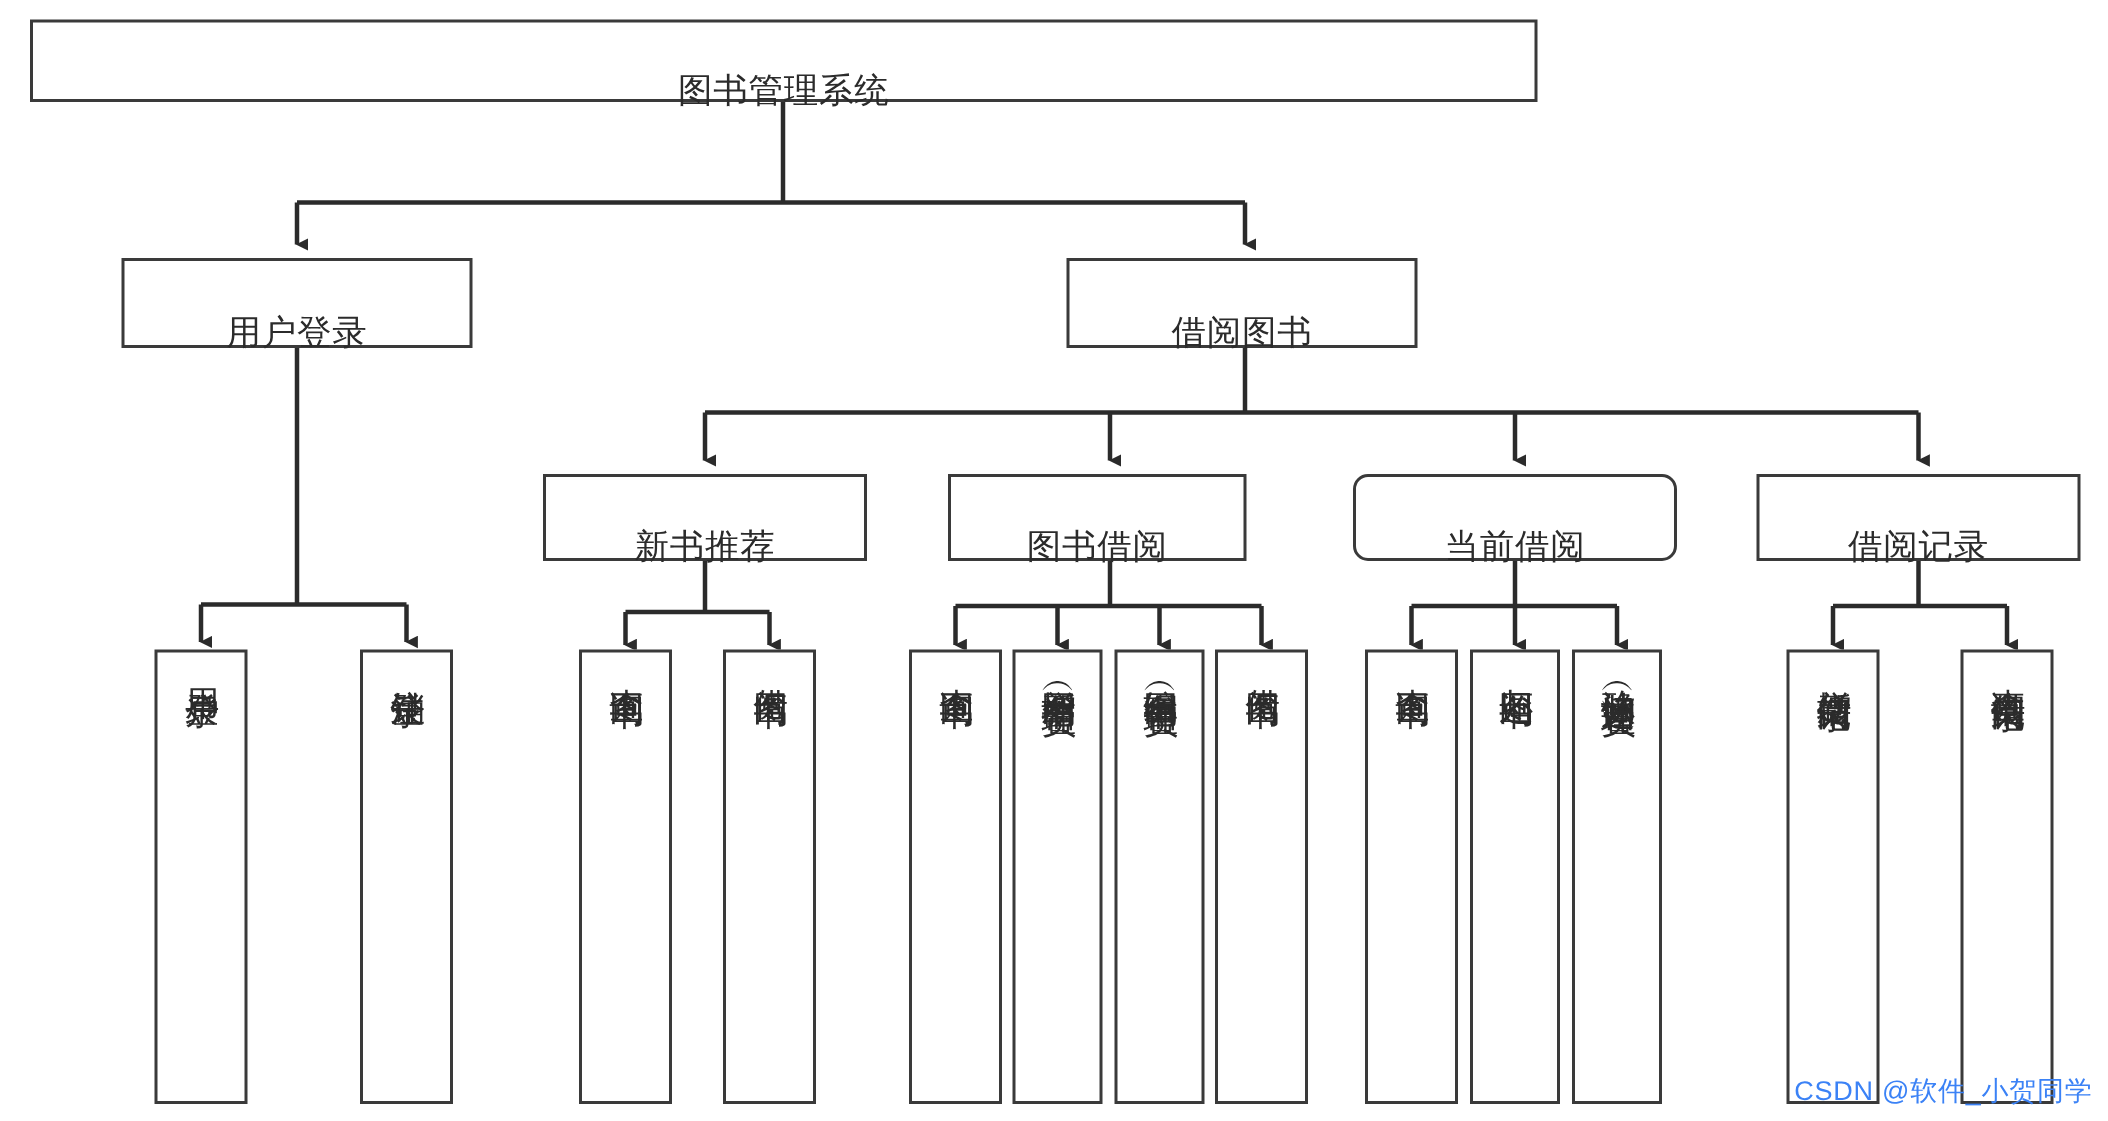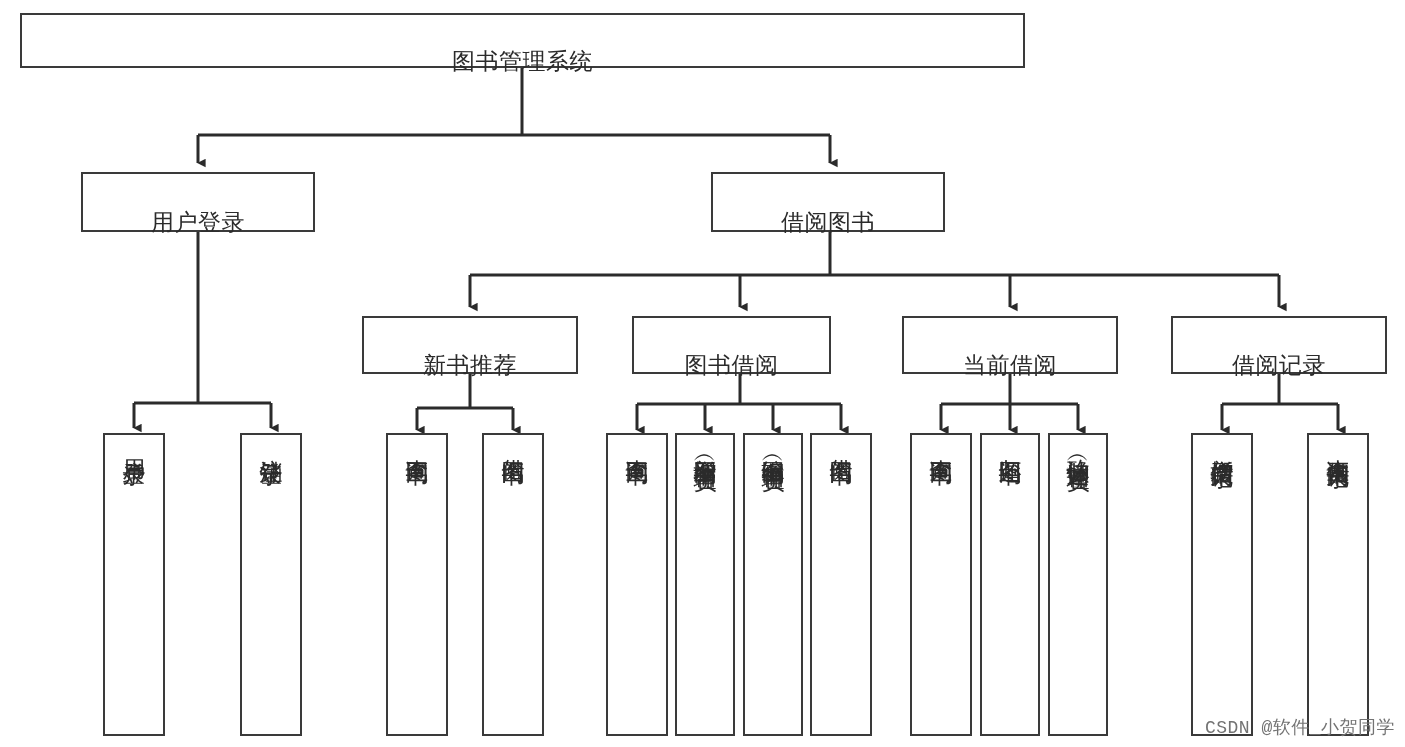--- a/index.html
+++ b/index.html
@@ -59,24 +59,24 @@
     font-size: 23px;
     line-height: 1.08;
     letter-spacing: 1.5px;
     white-space: normal;
   }
   #watermark {
     position: absolute;
     right: 10px;
     bottom: 8px;
     font-size: 18px;
-    color: #737373;
+    color: #3b82f6;
     letter-spacing: 0.5px;
     white-space: nowrap;
-    font-family: Liberation Mono, monospace;
+    font-family: Liberation Sans, sans-serif;
   }
 </style>
 </head>
 <body>
 
 <div id="diagram-root">
 
   <svg id="connector-layer" viewBox="0 0 1405 747" width="1405" height="747" xmlns="http://www.w3.org/2000/svg">
     <defs>
       <marker id="arrowhead" markerWidth="9" markerHeight="9" refX="4.2" refY="7.6" orient="auto" markerUnits="userSpaceOnUse">
@@ -137,21 +137,21 @@
   <div class="node horiz" style="left:711px; top:172px; width:234px; height:60px;">
     <span class="node-label">借阅图书</span>
   </div>
 
   <div class="node horiz" style="left:362px; top:316px; width:216px; height:58px;">
     <span class="node-label">新书推荐</span>
   </div>
   <div class="node horiz" style="left:632px; top:316px; width:199px; height:58px;">
     <span class="node-label">图书借阅</span>
   </div>
-  <div class="node horiz" style="left:902px; top:316px; width:216px; height:58px;">
+  <div class="node horiz" style="left:902px; top:316px; width:216px; height:58px;border-radius:10px;">
     <span class="node-label">当前借阅</span>
   </div>
   <div class="node horiz" style="left:1171px; top:316px; width:216px; height:58px;">
     <span class="node-label">借阅记录</span>
   </div>
 
   <div class="node vert" style="left:103px; top:433px; width:62px; height:303px;">
     <span class="node-label">用户登录</span>
   </div>
   <div class="node vert" style="left:240px; top:433px; width:62px; height:303px;">

